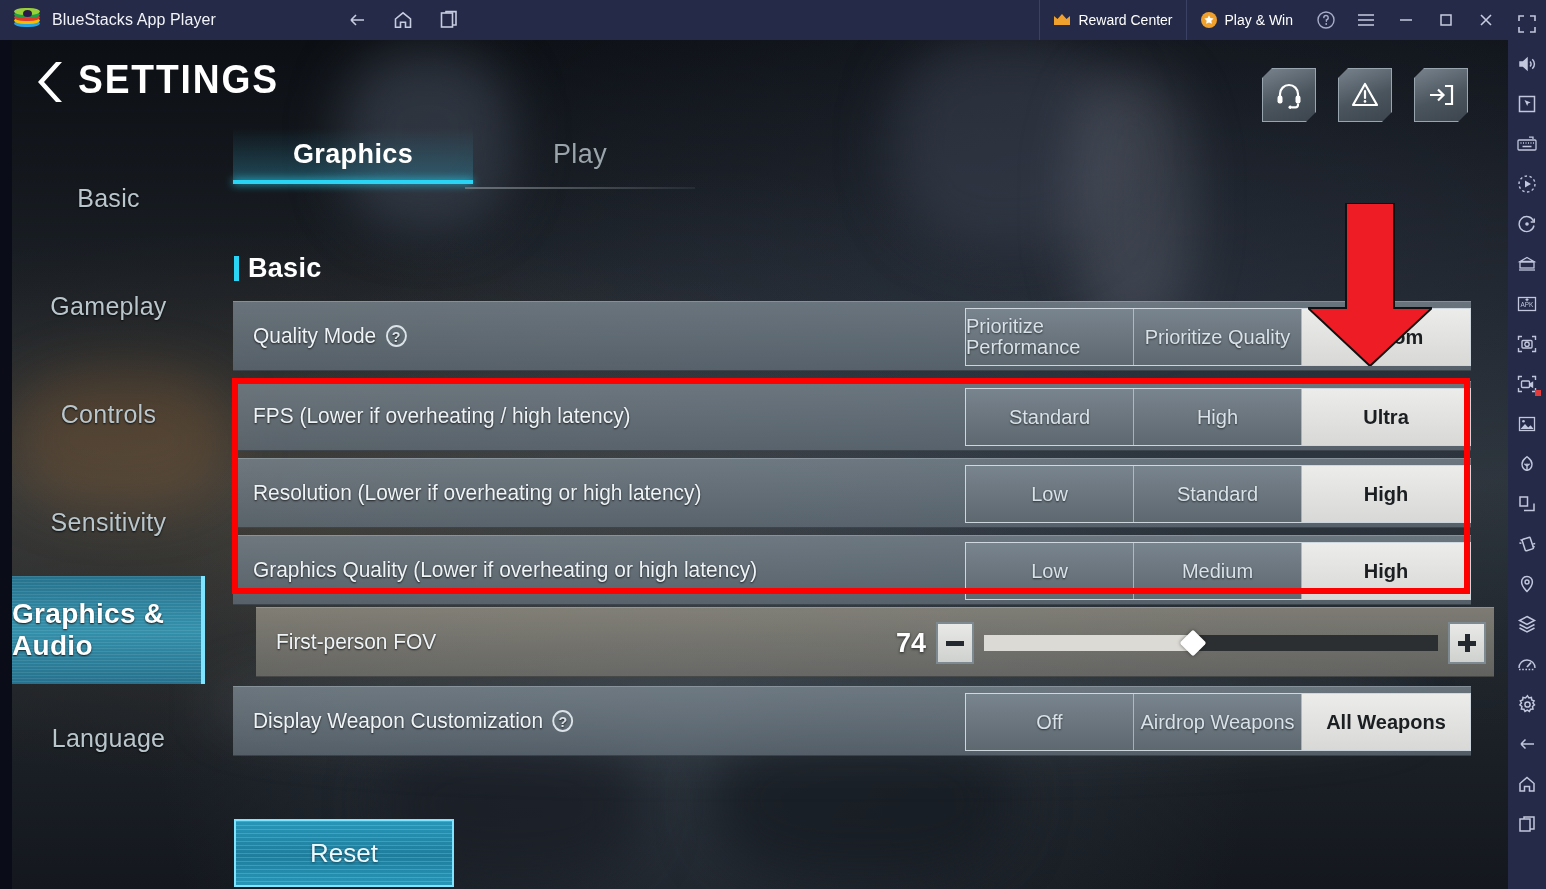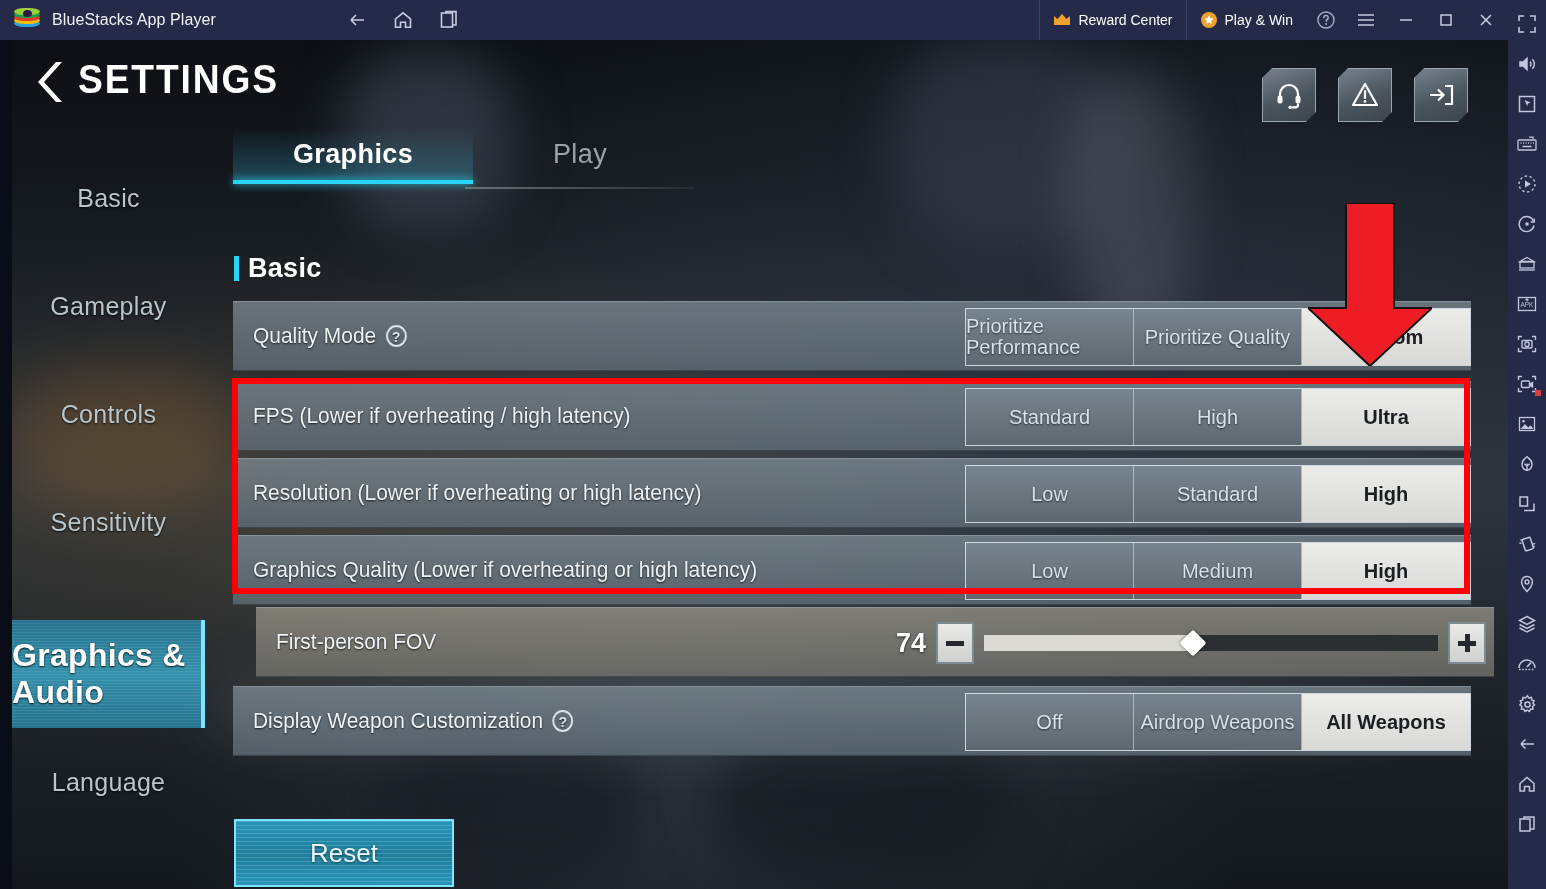--- a/index.html
+++ b/index.html
@@ -57,23 +57,23 @@
   .hdr-ic{ width:54px; height:54px; background:linear-gradient(160deg,#77828c,#4b555e 55%,#3c454d);
     border:1px solid #98a4ae; position:relative; cursor:pointer;
     clip-path:polygon(10px 0,100% 0,100% calc(100% - 10px),calc(100% - 10px) 100%,0 100%,0 10px);
     display:flex; align-items:center; justify-content:center; }
 
   
   #leftnav{ position:absolute; left:0; top:104px; width:193px; height:745px; }
   .nav-item{ height:108px; display:flex; align-items:center; justify-content:center;
     color:#b9c6cc; font-size:25px; cursor:pointer;
     text-shadow:0 1px 2px rgba(0,0,0,.8); letter-spacing:.3px; }
-  .nav-item.active{ color:#fff; font-weight:bold; font-size:32px;
+  .nav-item.active{ color:#fff; font-weight:bold; font-size:28px;
     background:linear-gradient(180deg, rgba(38,120,150,.92), rgba(52,150,178,.95) 50%, rgba(38,120,150,.92));
-    border-right:4px solid #7fe4ff; position:relative;margin-top:44px; }
+    border-right:4px solid #7fe4ff; position:relative; }
   .nav-item.active::after{
     content:""; position:absolute; inset:0;
     background:repeating-linear-gradient(180deg, rgba(255,255,255,.09) 0 1px, rgba(0,0,0,0) 1px 3px);
     pointer-events:none; }
   .nav-item.active span{ position:relative; z-index:2; }
 
   
   #tabs{ position:absolute; left:221px; top:88px; width:462px; height:58px; }
   .tab{ position:absolute; top:0; height:52px; display:flex; align-items:center;
     justify-content:center; font-size:27px; cursor:pointer; letter-spacing:.4px; }

